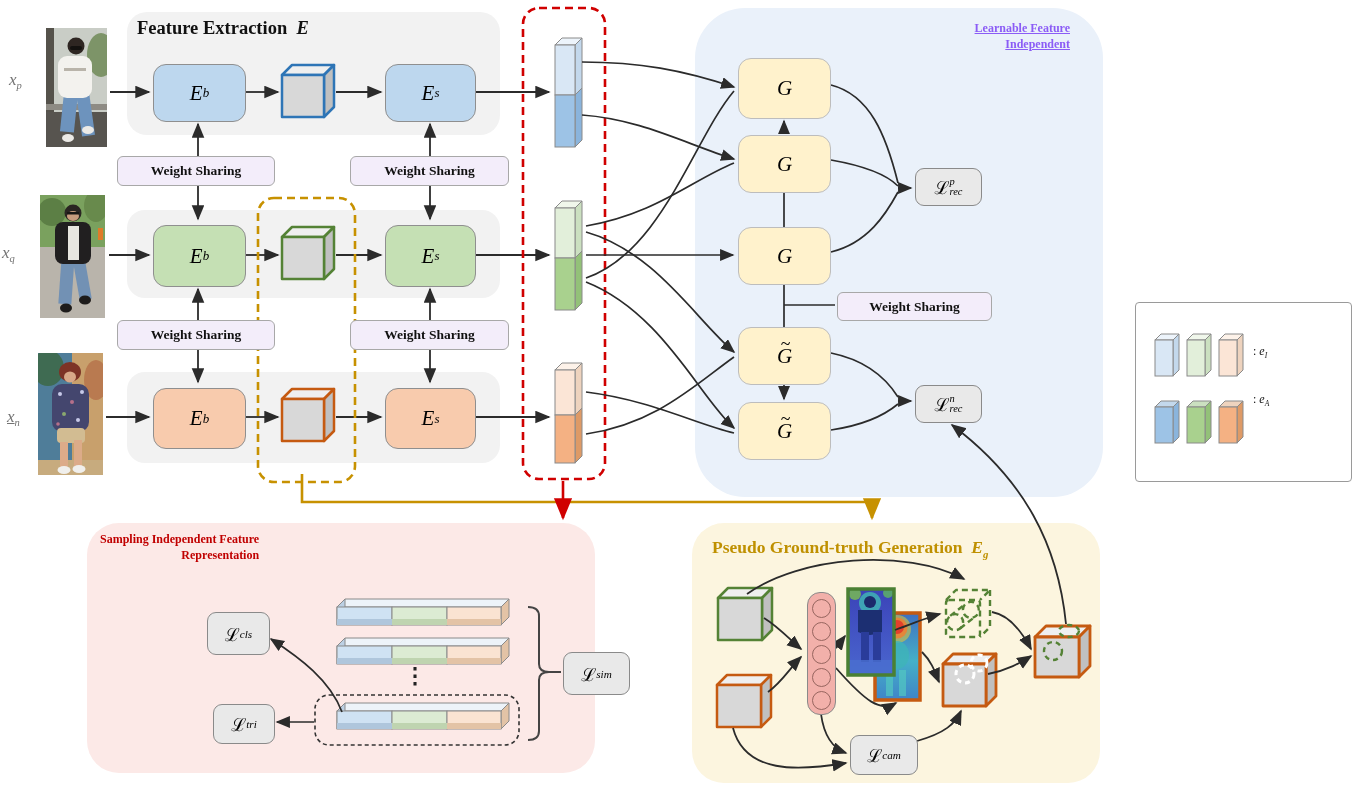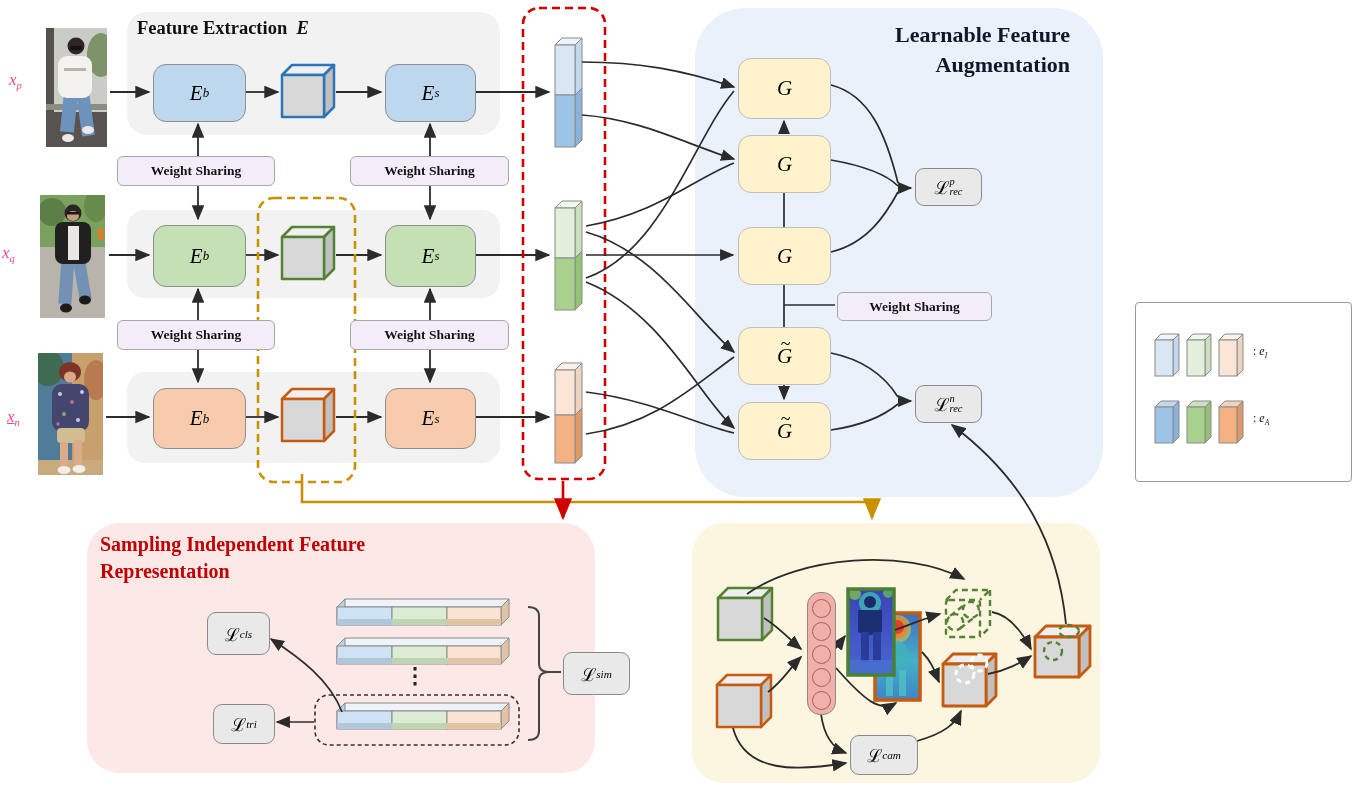--- a/index.html
+++ b/index.html
@@ -16,21 +16,21 @@
          font-weight:bold;font-size:13.5px;color:#111;}
   .lossbox{position:absolute;display:flex;align-items:center;justify-content:center;
            background:#E9E9E9;border:1.5px solid #8a8a8a;border-radius:9px;font-size:18px;}
   .ss{display:inline-flex;flex-direction:column;align-items:flex-start;
       font-size:0.58em;line-height:0.95;vertical-align:-0.15em;font-style:italic;}
   .ss .s-sup,.ss .s-sub{display:block;}
   .losschar{font-style:normal;}
   .gt{position:relative;display:inline-block;font-style:italic;}
   .gt-t{position:absolute;top:-0.55em;left:0.22em;font-size:0.85em;font-style:normal;}
   .sectitle{position:absolute;font-weight:bold;line-height:1.35;}
-  .xlabel{position:absolute;font-style:italic;font-size:17px;color:#ec4899;}
+  .xlabel{position:absolute;font-style:italic;font-size:17px;color:#737373;}
   .legendbox{position:absolute;background:#fff;border:1.5px solid #9a9a9a;border-radius:4px;}
   .legendtext{position:absolute;font-size:12px;color:#111;}
   .mlp{position:absolute;background:#F2B0AA;border:1.6px solid #8a8a8a;border-radius:13px;}
   .mlp .cell{position:absolute;width:17px;height:17px;border-radius:50%;
              border:1.5px solid #97655f;left:3.5px;}
   .dots{position:absolute;font-size:22px;font-weight:bold;color:#222;line-height:1;}
   svg{position:absolute;left:0;top:0;}
   .lay0{z-index:0;} .lay1{z-index:1;} .lay2{z-index:2;}
 </style>
 </head>
@@ -425,23 +425,23 @@
   <div class="block lay2" style="left:385px;top:388px;width:89px;height:59px;background:#F8CBAD;">
     <span class="mi">E</span>
       <sub class="mi">s</sub>
   </div>
 
   <div class="wsbox lay2" style="left:117px;top:156px;width:156px;height:28px;">Weight Sharing</div>
   <div class="wsbox lay2" style="left:350px;top:156px;width:157px;height:28px;">Weight Sharing</div>
   <div class="wsbox lay2" style="left:117px;top:320px;width:156px;height:28px;">Weight Sharing</div>
   <div class="wsbox lay2" style="left:350px;top:320px;width:157px;height:28px;">Weight Sharing</div>
 
-  <div class="sectitle lay2" style="left:880px;top:20px;width:190px;font-size:22px;color:#0f172a;text-align:right;">
+  <div class="sectitle lay2" style="left:880px;top:20px;width:190px;font-size:12px;color:#8b5cf6;text-align:right;text-decoration:underline;">
     <span>Learnable Feature</span><br>
-    <span>Augmentation</span>
+    <span>Independent</span>
   </div>
 
   <div class="block gblock lay2" style="left:738px;top:58px;width:91px;height:59px;">
     <span class="mi">G</span>
   </div>
   <div class="block gblock lay2" style="left:738px;top:135px;width:91px;height:56px;">
     <span class="mi">G</span>
   </div>
   <div class="block gblock lay2" style="left:738px;top:227px;width:91px;height:56px;">
     <span class="mi">G</span>
@@ -463,50 +463,54 @@
       </span>
   </div>
   <div class="lossbox lay2" style="left:915px;top:385px;width:65px;height:36px;">
     <span class="losschar">ℒ</span>
       <span class="ss">
         <span class="s-sup">n</span>
         <span class="s-sub">rec</span>
       </span>
   </div>
 
-  <div class="sectitle lay2" style="left:100px;top:531px;font-size:20px;color:#C00000;">
+  <div class="sectitle lay2" style="left:100px;top:531px;font-size:12px;color:#C00000;text-align:right;">
     <span>Sampling Independent Feature</span><br>
     <span>Representation</span>
   </div>
   <div class="lossbox lay2" style="left:207px;top:612px;width:61px;height:41px;">
     <span class="losschar">ℒ</span>
       <sub class="mi">cls</sub>
   </div>
   <div class="lossbox lay2" style="left:213px;top:704px;width:60px;height:38px;">
     <span class="losschar">ℒ</span>
       <sub class="mi">tri</sub>
   </div>
   <div class="lossbox lay2" style="left:563px;top:652px;width:65px;height:41px;">
     <span class="losschar">ℒ</span>
       <sub class="mi">sim</sub>
   </div>
   <div class="dots lay2" style="left:404px;top:665px;">⋮</div>
 
+  <div class="sectitle lay2" style="left:712px;top:536px;font-size:17.5px;color:#BF9000;">
+    <span>Pseudo Ground-truth Generation</span>&nbsp;
+    <span class="mi">E</span><sub class="mi">g</sub>
+  </div>
   <div class="mlp lay2" style="left:807px;top:592px;width:27px;height:121px;">
     <span class="cell" style="top:6px;"></span>
     <span class="cell" style="top:29px;"></span>
     <span class="cell" style="top:52px;"></span>
     <span class="cell" style="top:75px;"></span>
     <span class="cell" style="top:98px;"></span>
   </div>
   <div class="lossbox lay2" style="left:850px;top:735px;width:66px;height:38px;">
     <span class="losschar">ℒ</span>
       <sub class="mi">cam</sub>
   </div>
 
   <div class="legendtext lay2" style="left:1253px;top:344px;">
     <span>: </span><span class="mi">e</span><sub class="mi">I</sub>
   </div>
-  <div class="legendtext lay2" style="left:1253px;top:411px;">
+  <div class="legendtext lay2" style="left:1253px;top:392px;">
     <span>: </span><span class="mi">e</span><sub class="mi">A</sub>
   </div>
 
 </div>
 
 </body></html>

